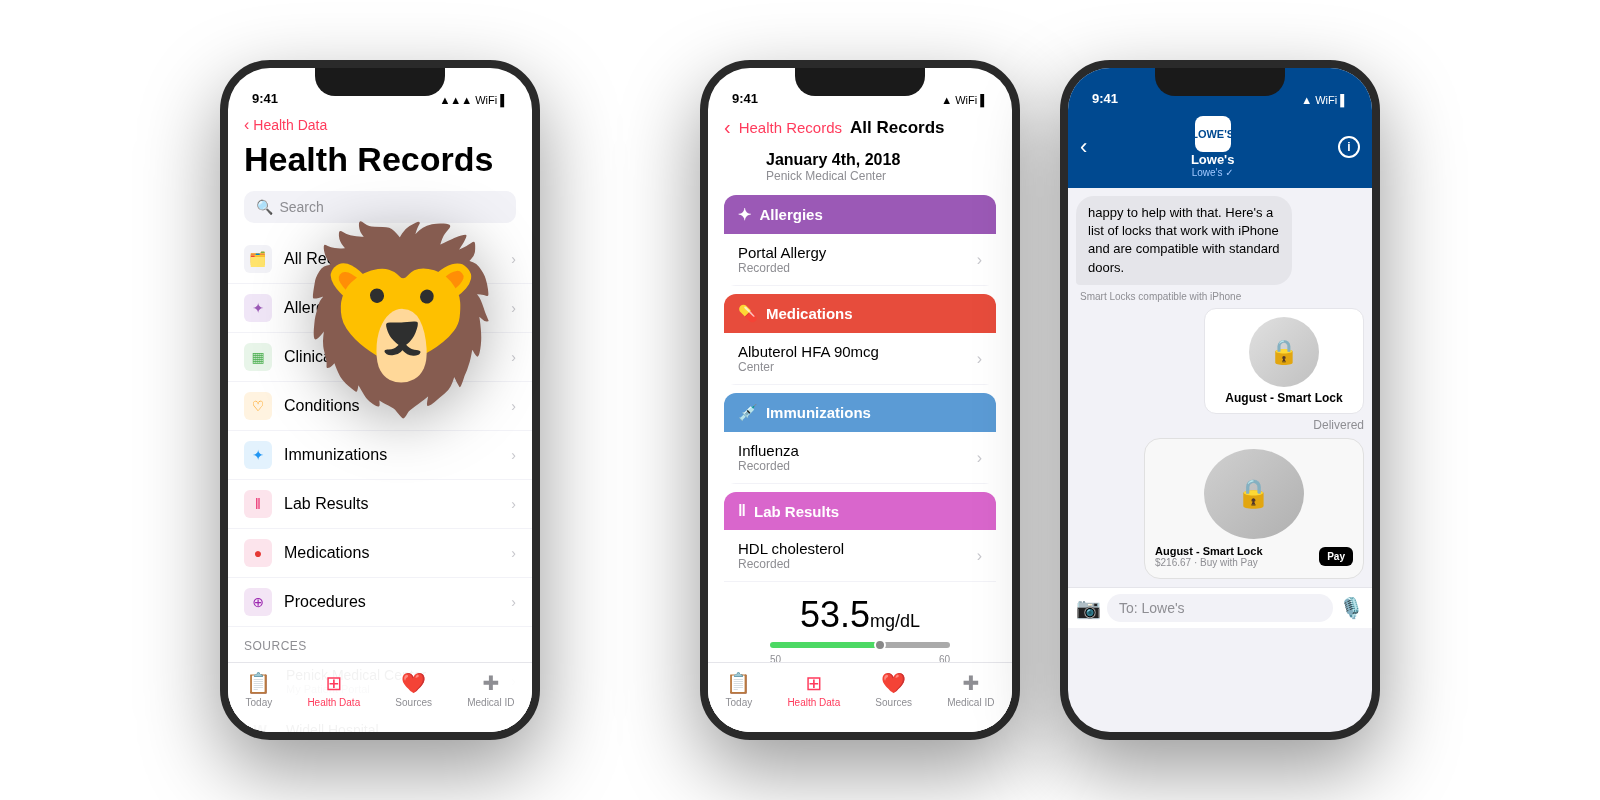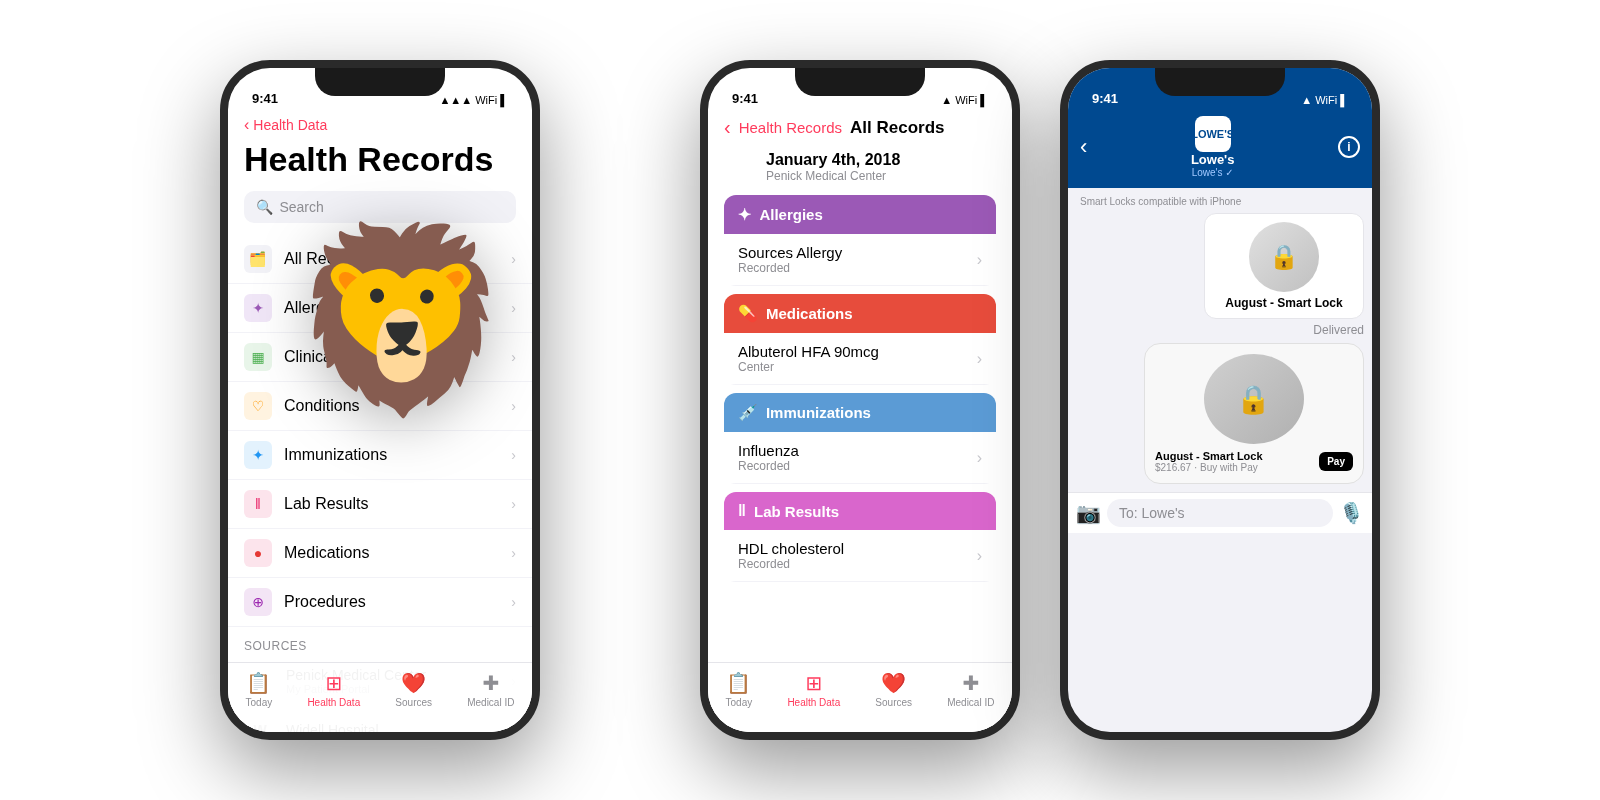--- a/index.html
+++ b/index.html
@@ -559,21 +559,21 @@
           <div class="date-sublabel">Penick Medical Center</div>
         </div>
 
         <div class="record-category">
           <div class="category-header allergies-color">
             <span class="cat-icon">✦</span>
             <span>Allergies</span>
           </div>
           <div class="record-entry">
             <div>
-              <div class="record-name">Sources Allergy</div>
+              <div class="record-name">Portal Allergy</div>
               <div class="record-sub">Recorded</div>
             </div>
             <span style="color:#c7c7cc;">›</span>
           </div>
         </div>
 
         <div class="record-category">
           <div class="category-header medications-color">
             <span class="cat-icon">💊</span>
             <span>Medications</span>
@@ -605,20 +605,32 @@
           <div class="category-header lab-results-color">
             <span class="cat-icon">‖</span>
             <span>Lab Results</span>
           </div>
           <div class="record-entry">
             <div>
               <div class="record-name">HDL cholesterol</div>
               <div class="record-sub">Recorded</div>
             </div>
             <span style="color:#c7c7cc;">›</span>
+          </div>
+          <div class="cholesterol-display">
+            <div class="cholesterol-value">
+              <span>53.5</span><span class="cholesterol-unit">mg/dL</span>
+            </div>
+            <div class="cholesterol-bar">
+              <div class="cholesterol-indicator"></div>
+            </div>
+            <div class="bar-labels">
+              <span>50</span>
+              <span>60</span>
+            </div>
           </div>
         </div>
       </div>
       <div class="tab-bar">
         <div class="tab-item">
           <span class="tab-icon">📋</span>
           <span>Today</span>
         </div>
         <div class="tab-item active">
           <span class="tab-icon">⊞</span>
@@ -653,20 +665,21 @@
               <span style="color:#004990; font-weight:900; font-size:11px;">LOWE'S</span>
             </div>
           </div>
           <div class="lowes-name" style="color:white; font-size:13px; font-weight:600;">Lowe's</div>
           <div class="lowes-verified" style="color:#a0c8ff; font-size:10px;">Lowe's ✓</div>
         </div>
         <span style="color:white; font-size:18px; border:2px solid white; border-radius:50%; width:22px; height:22px; display:flex; align-items:center; justify-content:center; font-size:12px; font-weight:700;">i</span>
       </div>
 
       <div class="messages-list">
+        <div class="msg-bubble msg-received">happy to help with that. Here's a list of locks that work with iPhone and are compatible with standard doors.</div>
         <div class="msg-label">Smart Locks compatible with iPhone</div>
 
         <div class="product-card" style="align-self:flex-end;">
           <div class="product-image-placeholder" style="width:70px; height:70px; margin:0 auto 4px;">🔒</div>
           <div class="product-name">August - Smart Lock</div>
         </div>
         <div class="msg-delivered">Delivered</div>
 
         <div style="align-self:flex-end; background:#f8f8f8; border-radius:16px; padding:10px; width:220px; border:1px solid #e0e0e0;">
           <div style="width:100px; height:90px; background:linear-gradient(135deg,#d0d0d0,#b0b0b0); border-radius:50%; margin:0 auto 6px; display:flex; align-items:center; justify-content:center; font-size:28px;">🔒</div>

